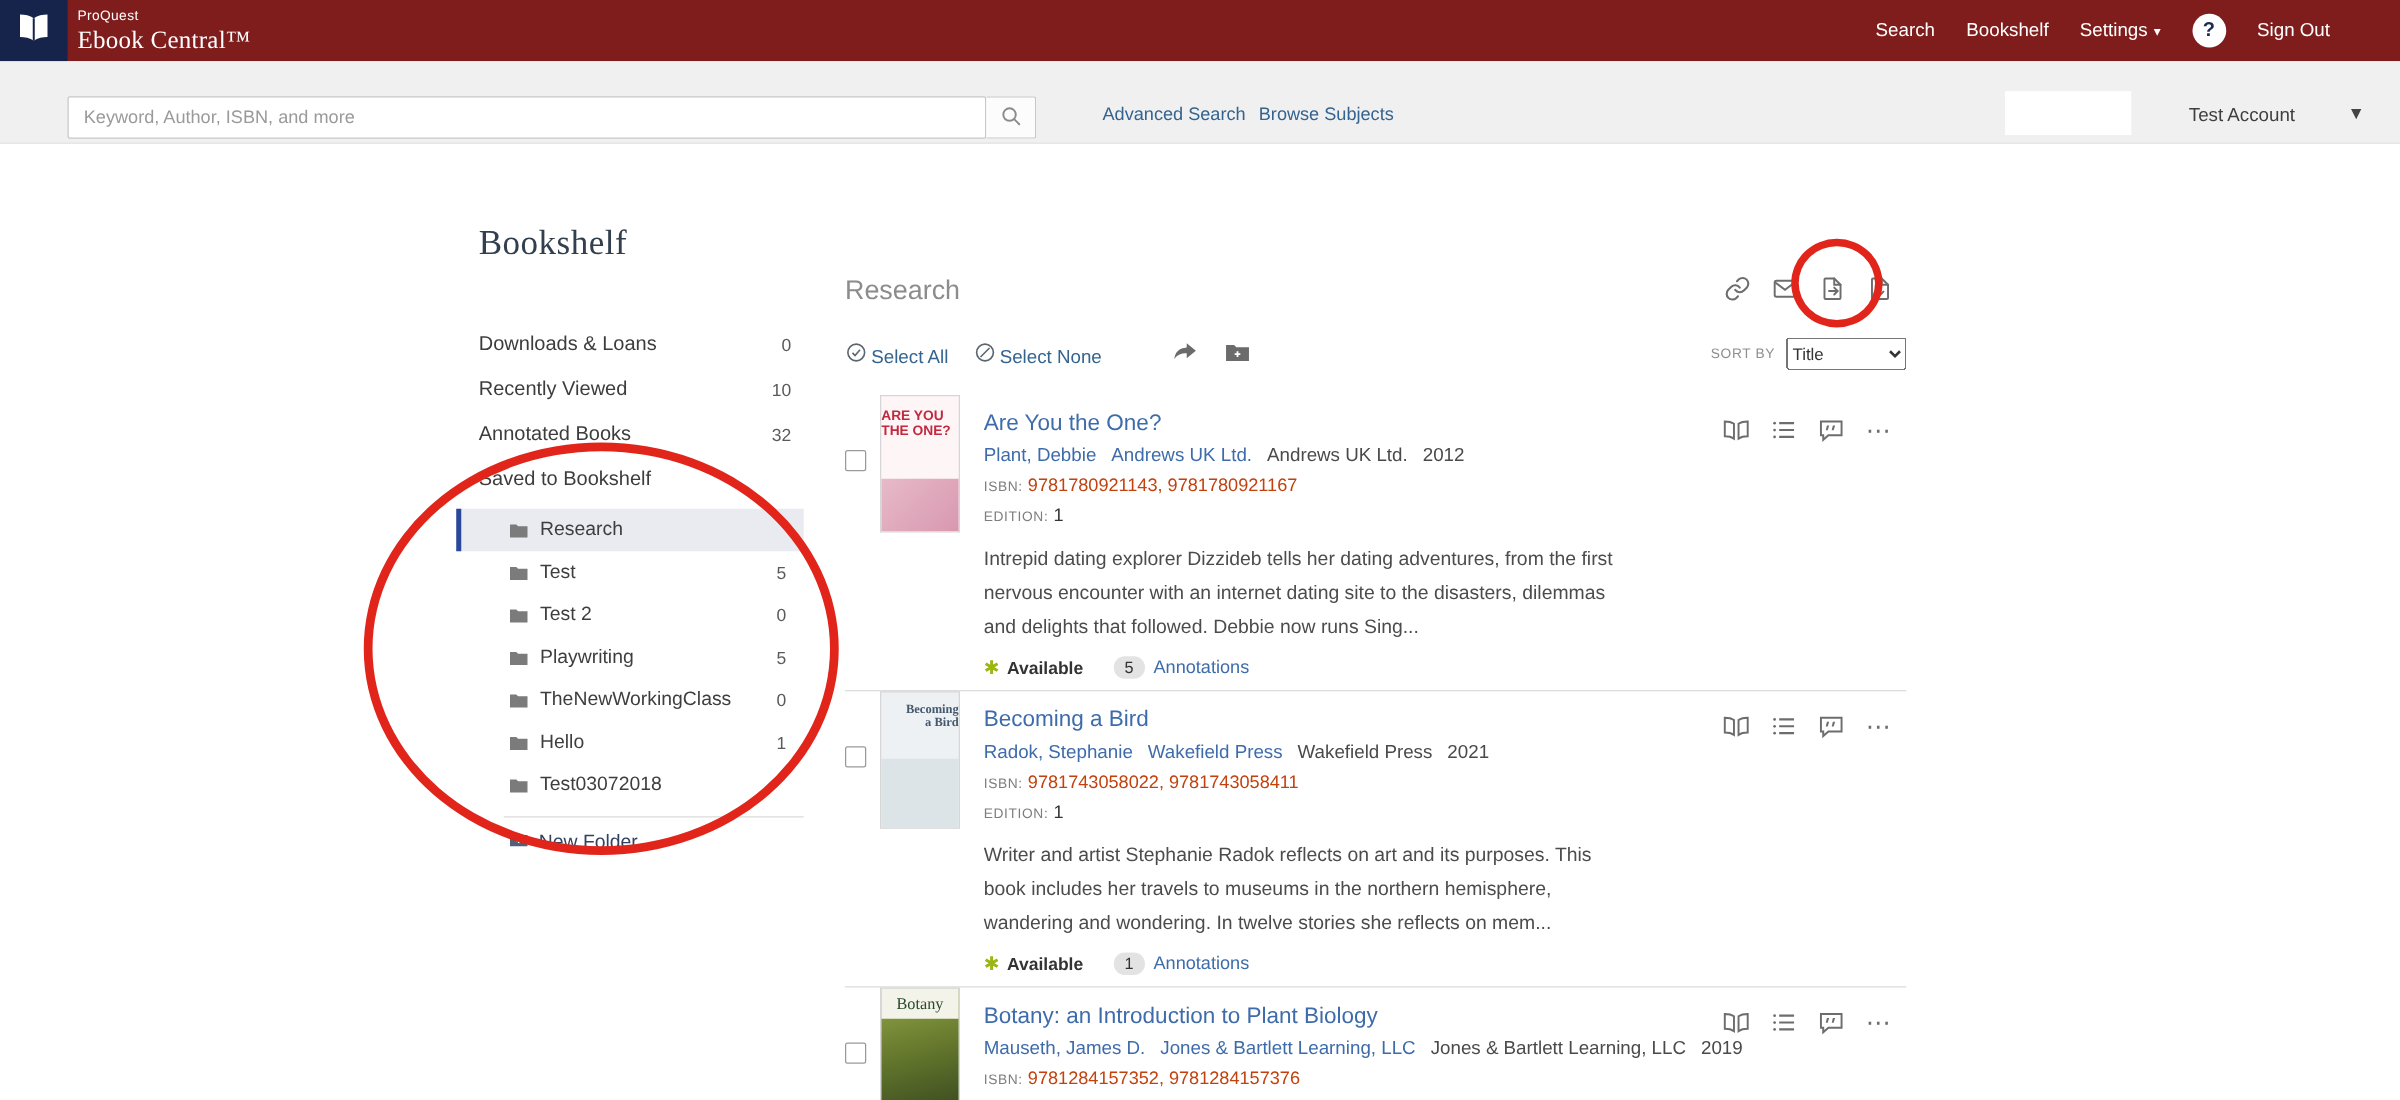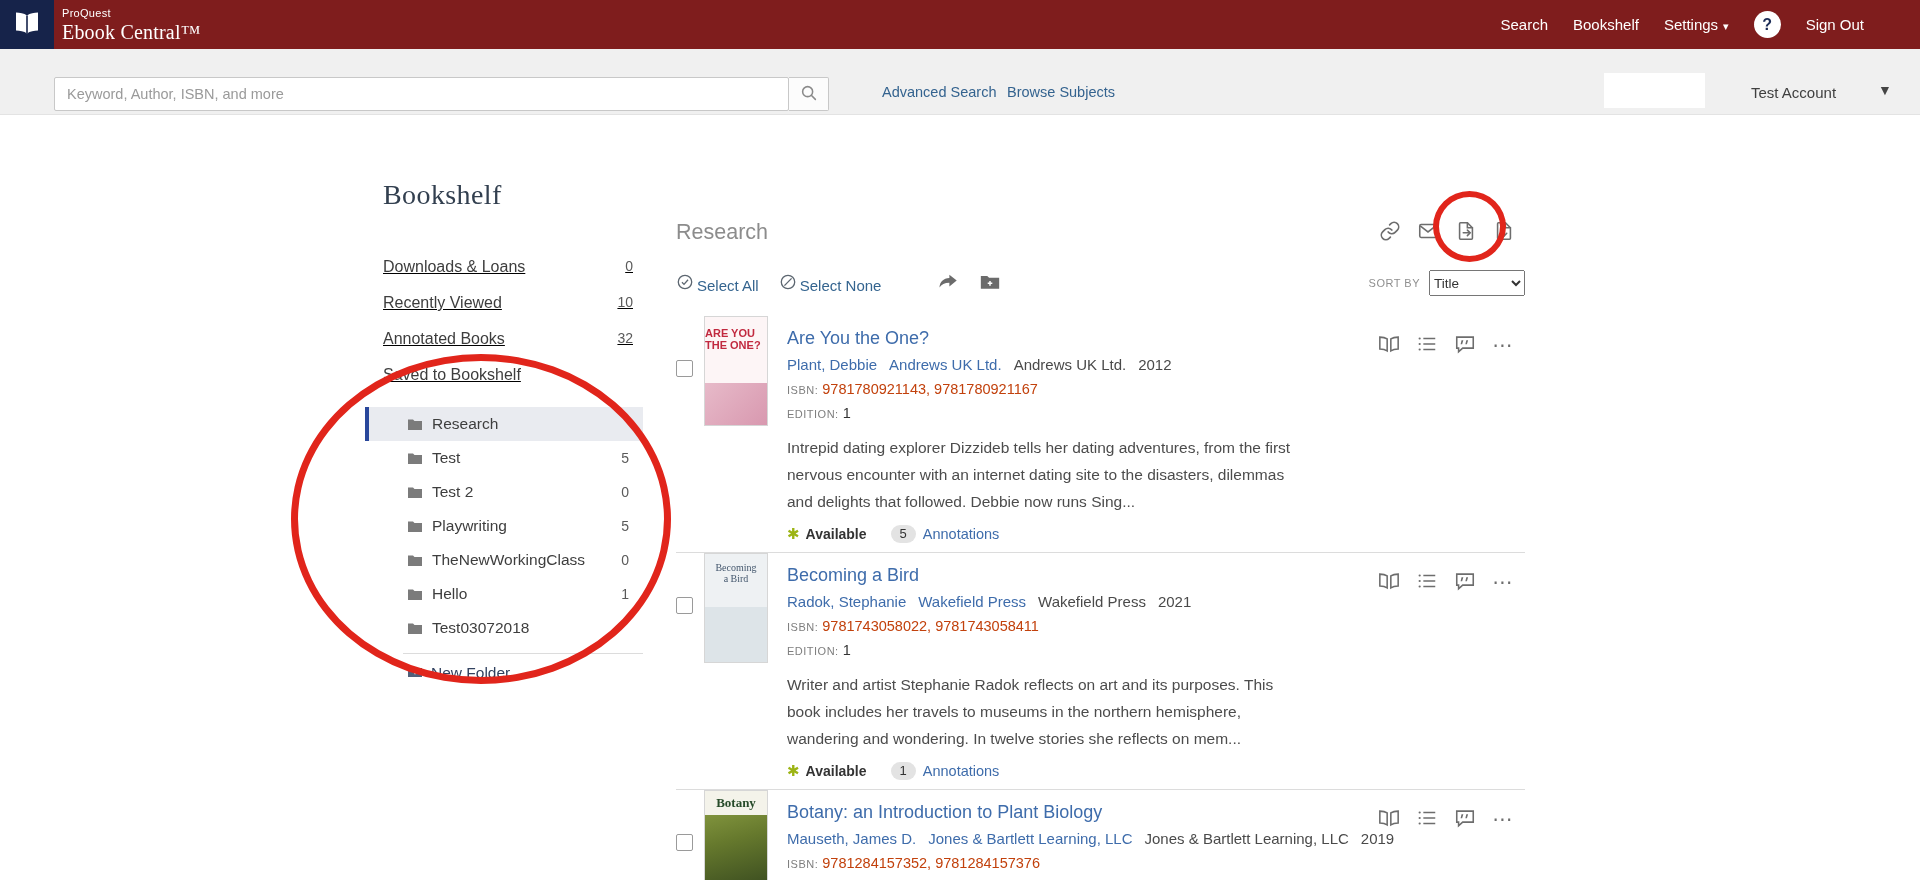--- a/index.html
+++ b/index.html
@@ -27,21 +27,21 @@
   .search-btn { position:absolute; left:789px; top:77px; width:40px; height:34px; border:1px solid #c8c8c8; border-left:none; background:#fcfcfc; border-radius:0 2px 2px 0; display:flex; align-items:center; justify-content:center; }
   .sub-link { position:absolute; top:84px; font-size:14.5px; color:#34638f; }
   .adv { left:882px; } .browse { left:1007px; }
   .account-box { position:absolute; left:1604px; top:73px; width:101px; height:35px; background:#fff; cursor:pointer; }
   .account-label { position:absolute; left:1711px; top:84px; font-size:15px; color:#3f3f3f; cursor:pointer;margin-left:40px; }
   .account-caret { position:absolute; left:1878px; top:82px; font-size:14px; color:#444; cursor:pointer; }
 
   
   .sidebar { position:absolute; left:383px; top:178px; width:280px; }
   .bookshelf-title { font-family:"Liberation Serif","DejaVu Serif",serif; font-weight:400; font-size:28px; color:#323f4f; line-height:34px; margin-bottom:46px; letter-spacing:.4px; }
-  .side-item { width:250px; height:36px; display:flex; align-items:flex-start; cursor:pointer;text-decoration:underline; }
+  .side-item { width:250px; height:36px; display:flex; align-items:center; cursor:pointer; }
   .si-label { font-size:16px; color:#3d3d3d; }
   .si-count { margin-left:auto; font-size:14px; color:#5a5a5a; }
   .folder-list { margin-top:5px; }
   .folder-row { margin-left:-18px; width:278px; height:34px; display:flex; align-items:center; padding-left:38px; border-left:4px solid transparent; cursor:pointer; }
   .folder-row.selected { background:#e9ebf0; border-left:4px solid #29479b; }
   .folder-ic { display:flex; margin-right:9px; }
   .f-label { font-size:15.5px; color:#3e3e3e; }
   .f-count { margin-left:auto; font-size:14px; color:#5a5a5a; padding-right:14px; }
   .side-divider { margin:8px 0 10px 20px; width:240px; border-top:1px solid #dcdcdc; }
   .new-folder { display:flex; align-items:center; gap:8px; padding-left:24px; font-size:15.5px; color:#31415f; cursor:pointer; }
@@ -85,26 +85,26 @@
   .annot-link { margin-left:7px; color:#3e6cab; }
   .row-actions { position:absolute; right:10px; top:17px; display:flex; gap:14px; }
   .more-btn { font-size:20px; color:#6d6d6d; letter-spacing:1px; line-height:22px; }
 
   
   .cover-are-you { background:#fdf5f6; }
   .cover-are-you .c-line1, .cover-are-you .c-line2 { color:#c1293f; font-weight:bold; font-size:11px; line-height:12px; }
   .cover-are-you .c-line1 { margin-top:10px; }
   .c1-photo { position:absolute; left:0; right:0; bottom:0; height:42px; background:linear-gradient(135deg,#e7bac9,#d898af); }
   .cover-bird { background:#eef1f3; }
-  .cover-bird .c-line1, .cover-bird .c-line2 { font-family:"Liberation Serif",serif; font-size:10px; color:#45586e; text-align:center; line-height:11px; }
+  .cover-bird .c-line1, .cover-bird .c-line2 { font-family:"Liberation Serif",serif; font-size:10px; color:#45586e; text-align:right; line-height:11px;font-weight:bold; }
   .cover-bird .c-line1 { margin-top:8px; }
   .c2-art { position:absolute; left:0; right:0; bottom:0; height:55px; background:#dde4e8; }
   .cover-botany { background:linear-gradient(165deg,#93a648 0%,#66792d 45%,#31431d 100%); }
   .c3-band { position:absolute; top:0; left:0; right:0; height:24px; background:#f4f3ea; }
-  .cover-botany .c-line1 { font-family:"Liberation Serif",serif; font-weight:bold; color:#274b2a; font-size:13px; text-align:center; line-height:24px; }
+  .cover-botany .c-line1 { font-family:"Liberation Serif",serif; font-weight:normal; color:#274b2a; font-size:13px; text-align:center; line-height:24px; }
 
   
   .annot-ellipse { position:absolute; left:291px; top:354px; width:380px; height:330px; border:7px solid #e1251b; border-radius:50%; pointer-events:none; z-index:50; }
   .annot-circle { position:absolute; left:1433px; top:191px; width:73px; height:71px; border:6px solid #e1251b; border-radius:50%; pointer-events:none; z-index:50; }
 </style>
 </head>
 <body>
 
 <div class="page">
 

